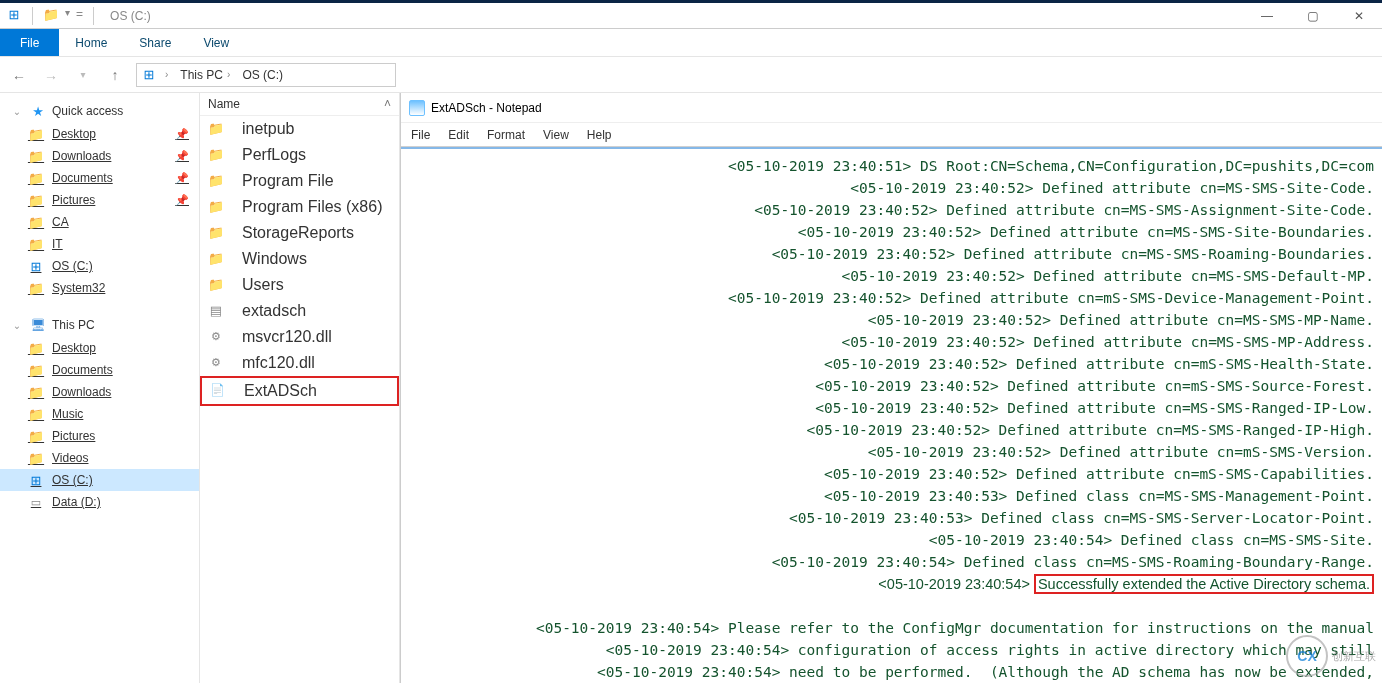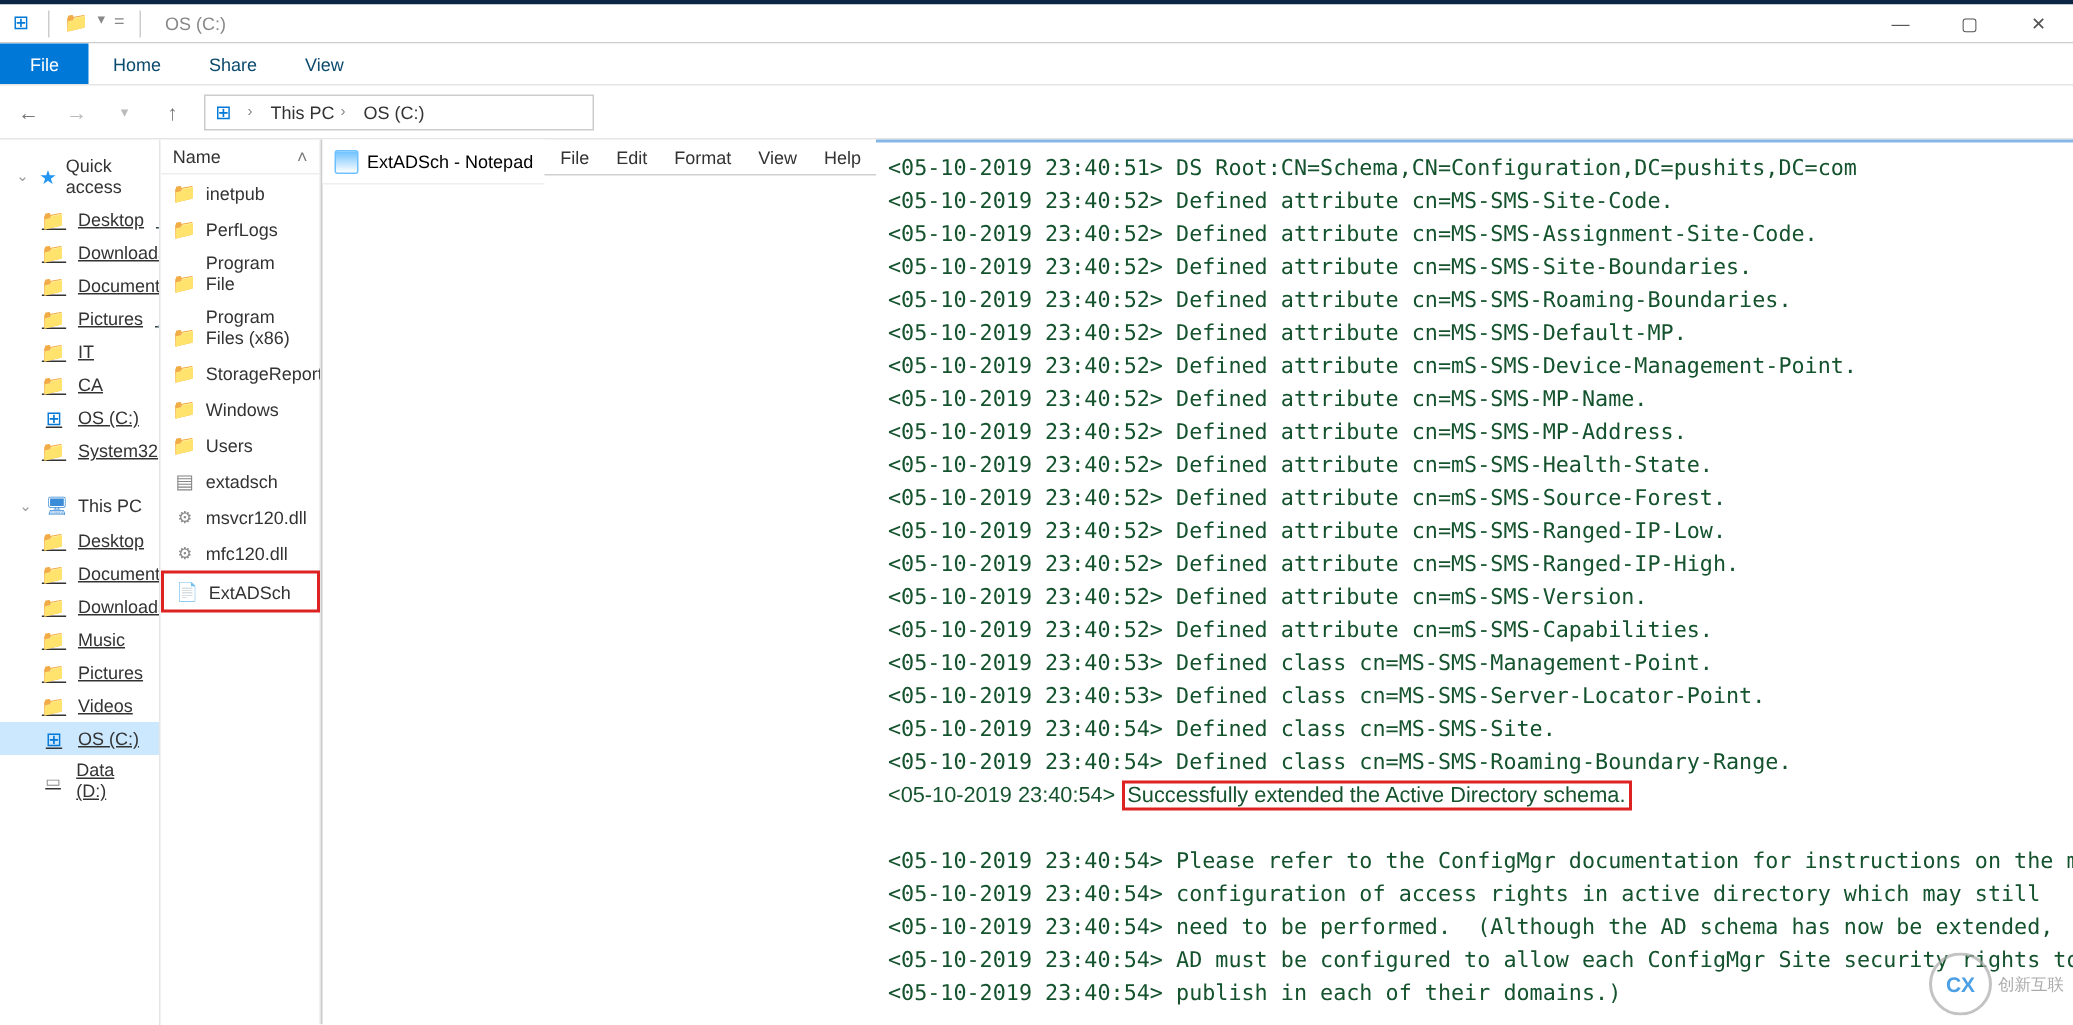--- a/index.html
+++ b/index.html
@@ -53,25 +53,25 @@
 .ico.file::before{content:"▤";}
 .ico.dll{color:#888;}
 .ico.dll::before{content:"⚙";font-size:11px;}
 .ico.txtfile::before{content:"📄";font-size:12px;}
 .chev-tree{width:14px;text-align:center;color:#999;font-size:10px;}
 
 
 .filelist { width: 200px; border-right:1px solid #e5e5e5; overflow-y:auto; }
 .filelist .hdr{display:flex;padding:4px 8px;border-bottom:1px solid #eee;font-size:12px;color:#333;gap:21px;}
 .filelist .hdr .sort{margin-left:auto;color:#777;}
-.filelist .row{display:flex;align-items:flex-end;gap:6px;padding:4px 8px;font-size:12px;color:#333;}
+.filelist .row{display:flex;align-items:flex-start;gap:18px;padding:4px 8px;font-size:16px;color:#333;}
 .redbox{border:2px solid #d22 !important;}
 
 
-.notepad { flex:1; display:flex; flex-direction:row; border-left:1px solid #ccc; position:relative; }
+.notepad { flex:1; display:flex; flex-direction:column; border-left:1px solid #ccc; position:relative;text-align:right; }
 .np-titlebar{height:30px;background:#fff;display:flex;align-items:center;padding:0 8px;gap:6px;border-bottom:1px solid #eee;}
 .np-titlebar .np-icon{width:16px;height:16px;display:inline-block;background:linear-gradient(#6ec1ff,#fff);border:1px solid #6ec1ff;border-radius:2px;}
 .np-menu{height:24px;display:flex;align-items:center;gap:18px;padding:0 10px;border-bottom:1px solid #d0d0d0;font-size:12px;color:#333;}
 .np-body{flex:1;overflow:auto;padding:6px 8px;border-top:2px solid #85b8e8;font-family:Consolas,monospace;font-size:14.5px;line-height:22px;white-space:pre;color:#14532d;}
 .redhl{border:2px solid #d22;padding:0 2px;}
 
 
 .wm{position:absolute;right:6px;bottom:6px;opacity:.7;font-size:11px;color:#888;display:flex;align-items:center;gap:4px;}
 .wm .cx{width:42px;height:42px;border:2px solid #aaa;border-radius:50%;display:flex;align-items:center;justify-content:center;color:#0078d7;font-weight:bold;font-size:14px;}
 
@@ -149,25 +149,25 @@
           <span>Documents</span>
           <span class="pin">📌</span>
         </div>
         <div class="item">
           <span class="ico folder"></span>
           <span>Pictures</span>
           <span class="pin">📌</span>
         </div>
         <div class="item">
           <span class="ico folder"></span>
+          <span>CA</span>
+        </div>
+        <div class="item">
+          <span class="ico folder"></span>
           <span>IT</span>
-        </div>
-        <div class="item">
-          <span class="ico folder"></span>
-          <span>CA</span>
         </div>
         <div class="item">
           <span class="ico osdisk"></span>
           <span>OS (C:)</span>
         </div>
         <div class="item">
           <span class="ico folder"></span>
           <span>System32</span>
         </div>
       </div>

